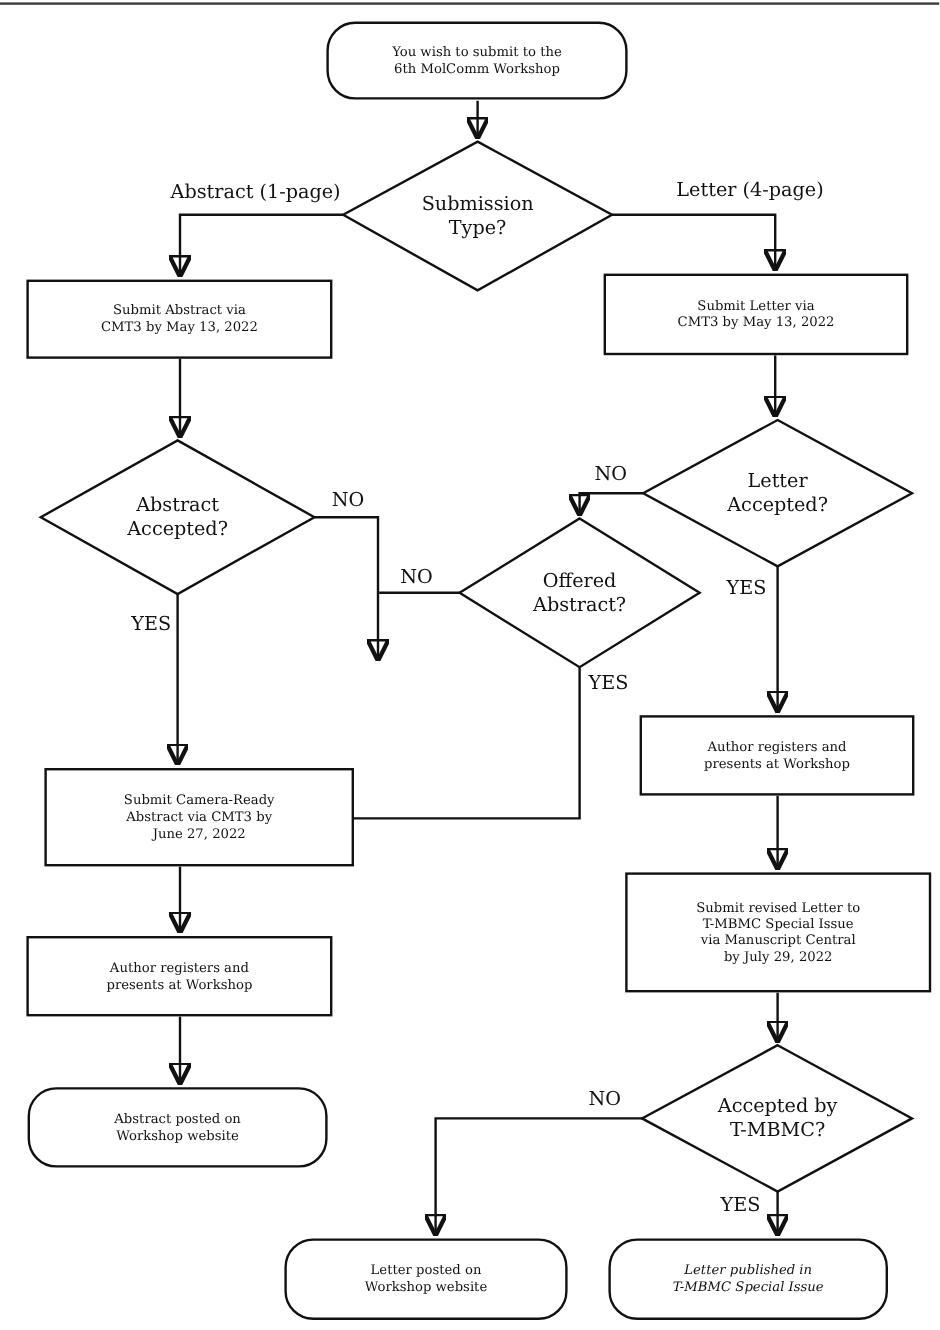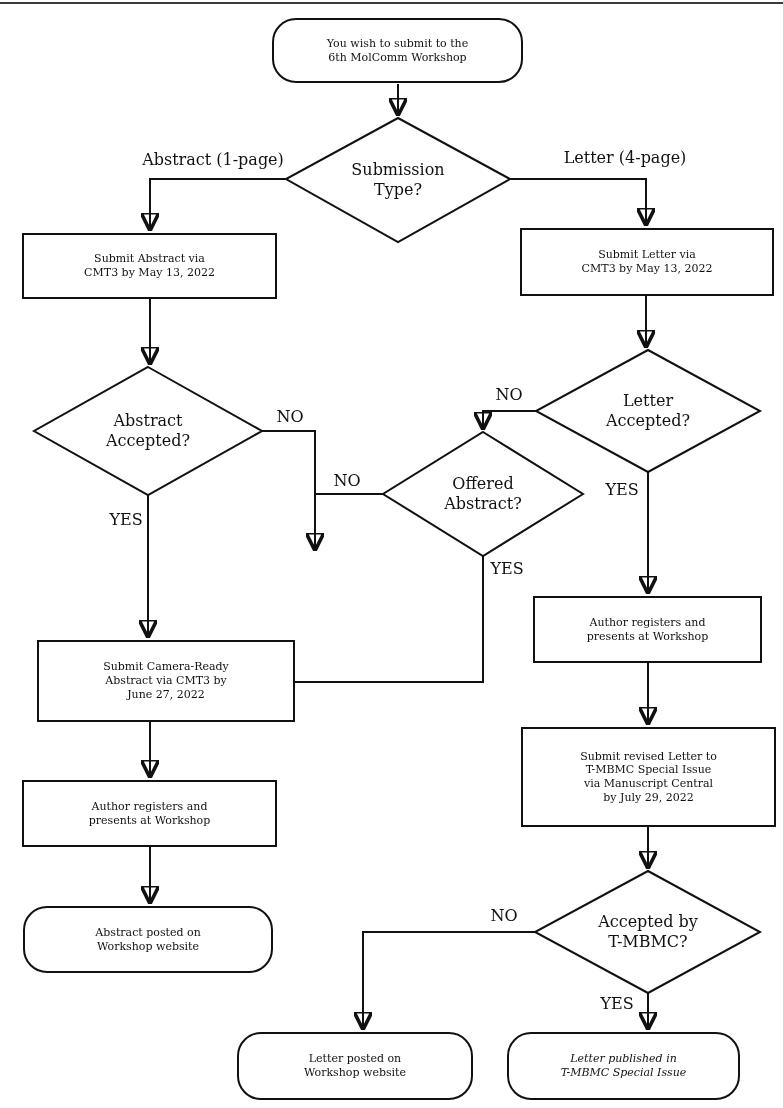--- a/index.html
+++ b/index.html
@@ -82,21 +82,21 @@
     <polygon points="648,350 760,411 648,472 536,411"></polygon>
     <polygon points="648,871 760,932 648,993 535,932"></polygon>
   </svg>
 
   <div class="node terminal" style="left:272px; top:18px; width:251px; height:65px;">You wish to submit to the
 6th MolComm Workshop</div>
 
   <div class="node" style="left:22px; top:216px; width:255px; height:66px;margin-top:17px;">Submit Abstract via
 CMT3 by May 13, 2022</div>
 
-  <div class="node" style="left:520px; top:228px; width:254px; height:68px;">Submit Letter via
+  <div class="node" style="left:503px; top:228px; width:254px; height:68px;">Submit Letter via
 CMT3 by May 13, 2022</div>
 
 
   <div class="node" style="left:37px; top:640px; width:258px; height:82px;">Submit Camera-Ready
 Abstract via CMT3 by
 June 27, 2022</div>
 
   <div class="node" style="left:22px; top:780px; width:255px; height:67px;">Author registers and
 presents at Workshop</div>
 

